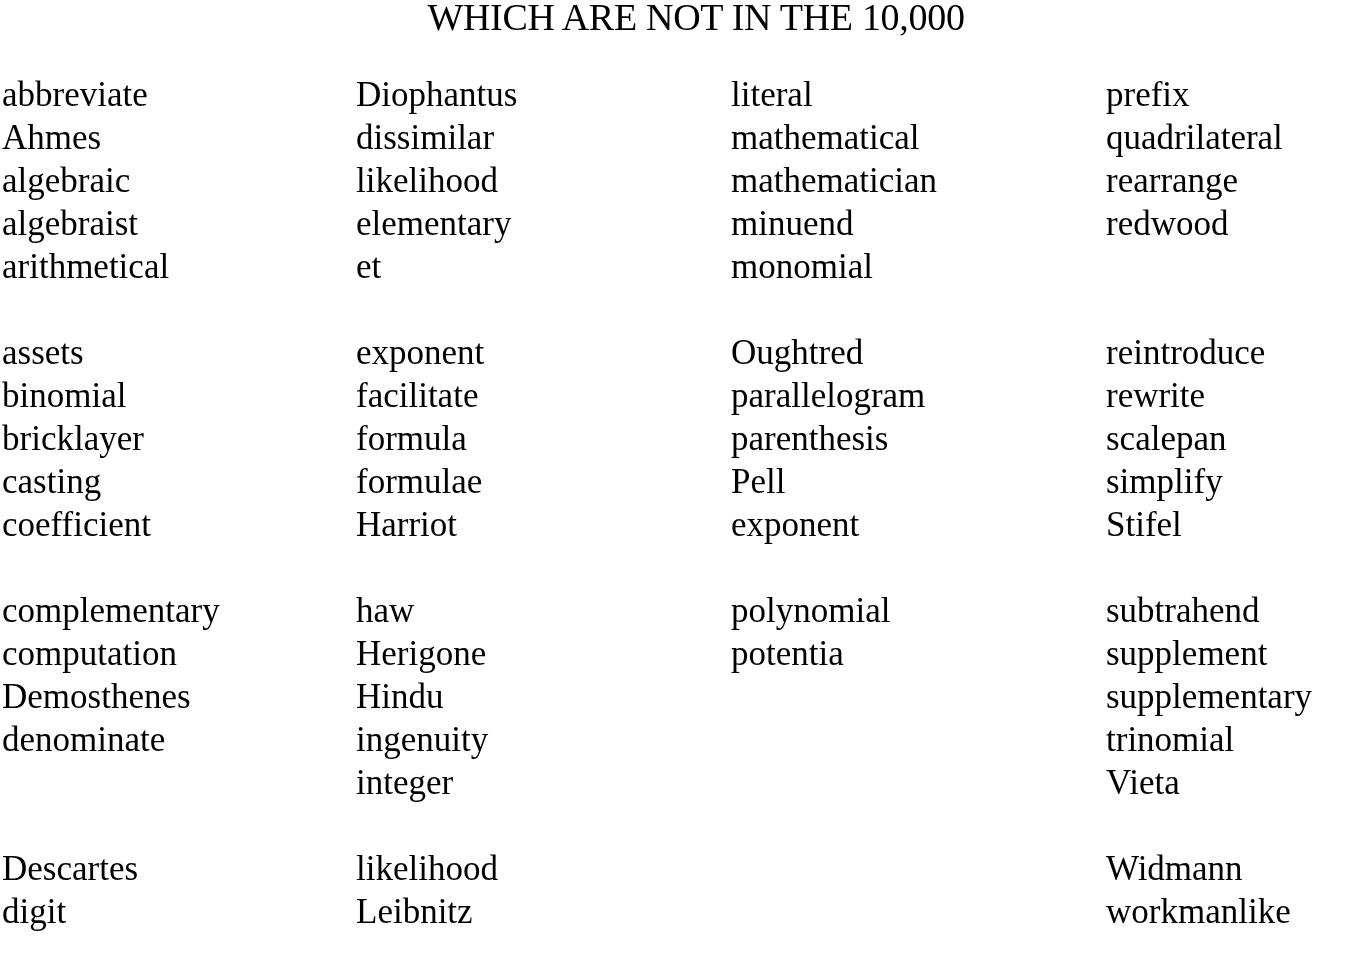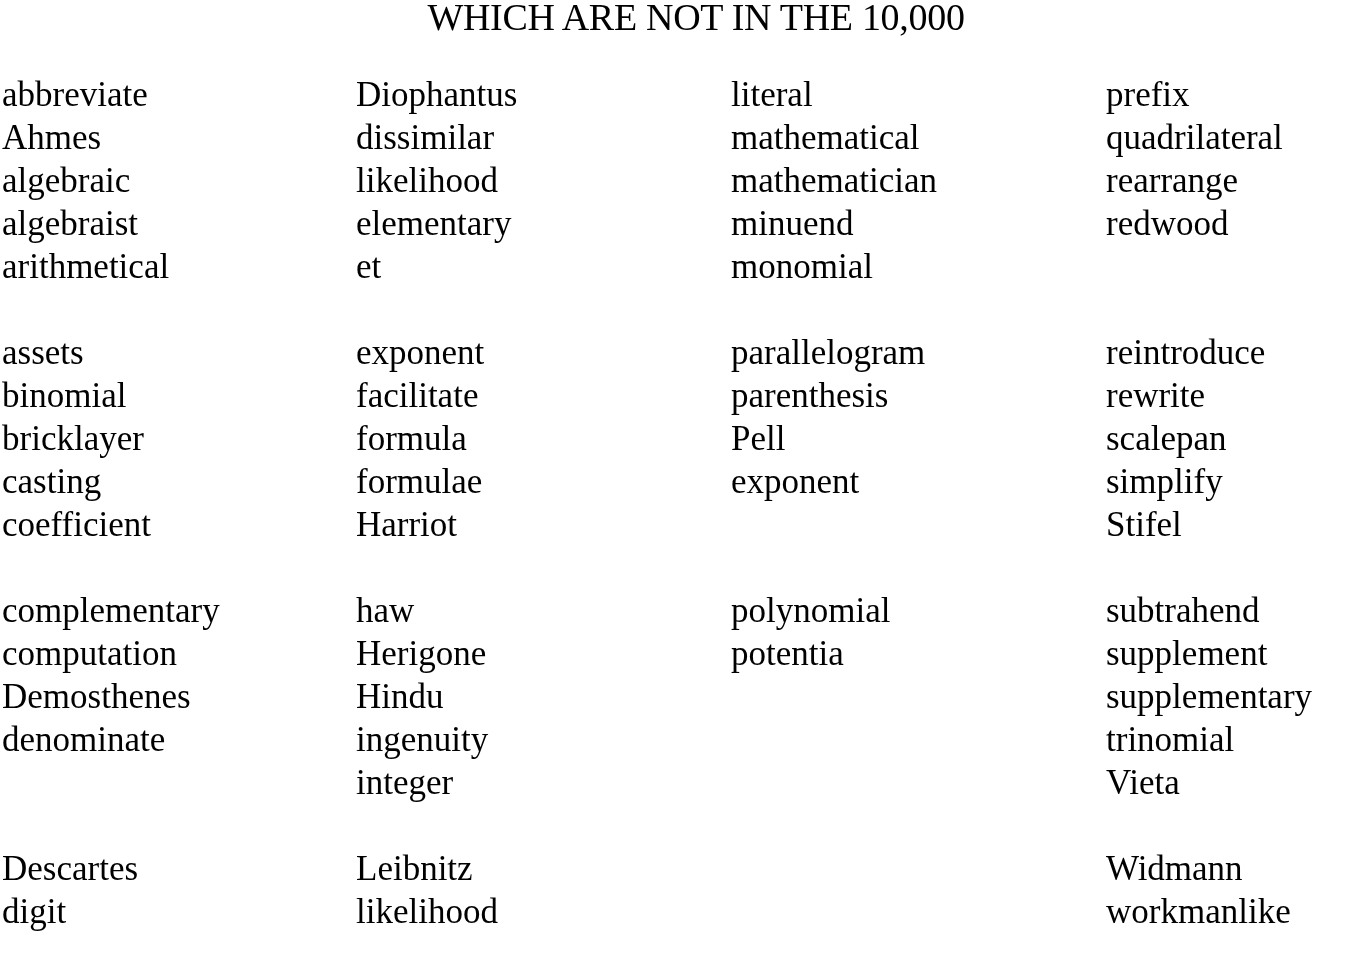--- a/index.html
+++ b/index.html
@@ -94,34 +94,35 @@
     <span class="word">Harriot</span>
   </div>
   <div class="group">
     <span class="word">haw</span>
     <span class="word">Herigone</span>
     <span class="word">Hindu</span>
     <span class="word">ingenuity</span>
     <span class="word">integer</span>
   </div>
   <div class="group">
+    <span class="word">likelihood</span>
     <span class="word">Leibnitz</span>
-    <span class="word">likelihood</span>
   </div>
 </div>
 
 <div class="column col-2">
   <div class="group">
     <span class="word">literal</span>
     <span class="word">mathematical</span>
     <span class="word">mathematician</span>
     <span class="word">minuend</span>
     <span class="word">monomial</span>
   </div>
   <div class="group">
+    <span class="word">Oughtred</span>
     <span class="word">parallelogram</span>
     <span class="word">parenthesis</span>
     <span class="word">Pell</span>
     <span class="word">exponent</span>
   </div>
   <div class="group">
     <span class="word">polynomial</span>
     <span class="word">potentia</span>
   </div>
 </div>

